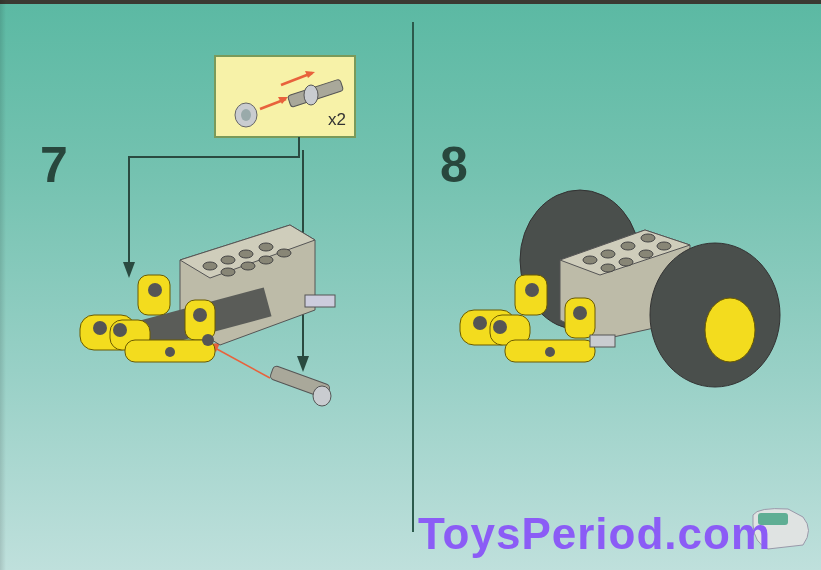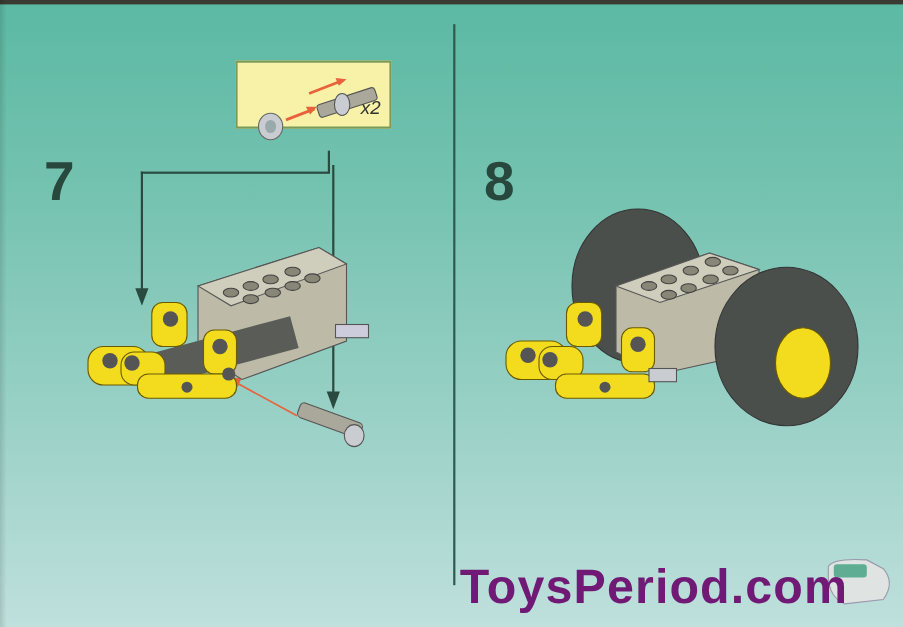--- a/index.html
+++ b/index.html
@@ -2,24 +2,24 @@
 <html><head>
 <meta charset="utf-8">
 <style>
   html,body{margin:0;padding:0;}
   body{width:821px;height:570px;overflow:hidden;position:relative;font-family:"Liberation Sans",sans-serif;
     background:linear-gradient(180deg,#5bb9a3 0%,#74c2b0 30%,#98d0c6 65%,#bfe0dc 100%);}
   .topbar{position:absolute;left:0;top:0;width:821px;height:4px;background:#3a3a32;}
   .leftedge{position:absolute;left:0;top:0;width:6px;height:570px;background:linear-gradient(90deg,rgba(0,0,0,.12),rgba(0,0,0,0));}
   .divider{position:absolute;left:412px;top:22px;width:2px;height:510px;background:#2c5a4c;}
   .stepnum{position:absolute;font-weight:bold;font-size:50px;color:#28473d;line-height:1;}
-  .callout{position:absolute;left:214px;top:55px;width:142px;height:62px;background:#f7f2a8;border:2px solid #7a9a5a;box-sizing:border-box;font-style:italic;}
+  .callout{position:absolute;left:214px;top:55px;width:142px;height:83px;background:#f7f2a8;border:2px solid #7a9a5a;box-sizing:border-box;}
   .callout .qty{position:absolute;right:8px;bottom:6px;font-size:17px;color:#333;}
   .line{position:absolute;background:#2a4a40;}
-  .watermark{position:absolute;left:418px;top:512px;font-weight:bold;font-size:44px;color:#701a75;letter-spacing:1px;line-height:1;}
+  .watermark{position:absolute;left:418px;top:512px;font-weight:bold;font-size:44px;color:#8b5cf6;letter-spacing:1px;line-height:1;}
   svg{position:absolute;}
 </style>
 </head>
 <body>
 
 <div class="topbar"></div>
 <div class="leftedge"></div>
 <div class="divider"></div>
 
 <div class="stepnum" style="left:40px;top:140px;">7</div>

